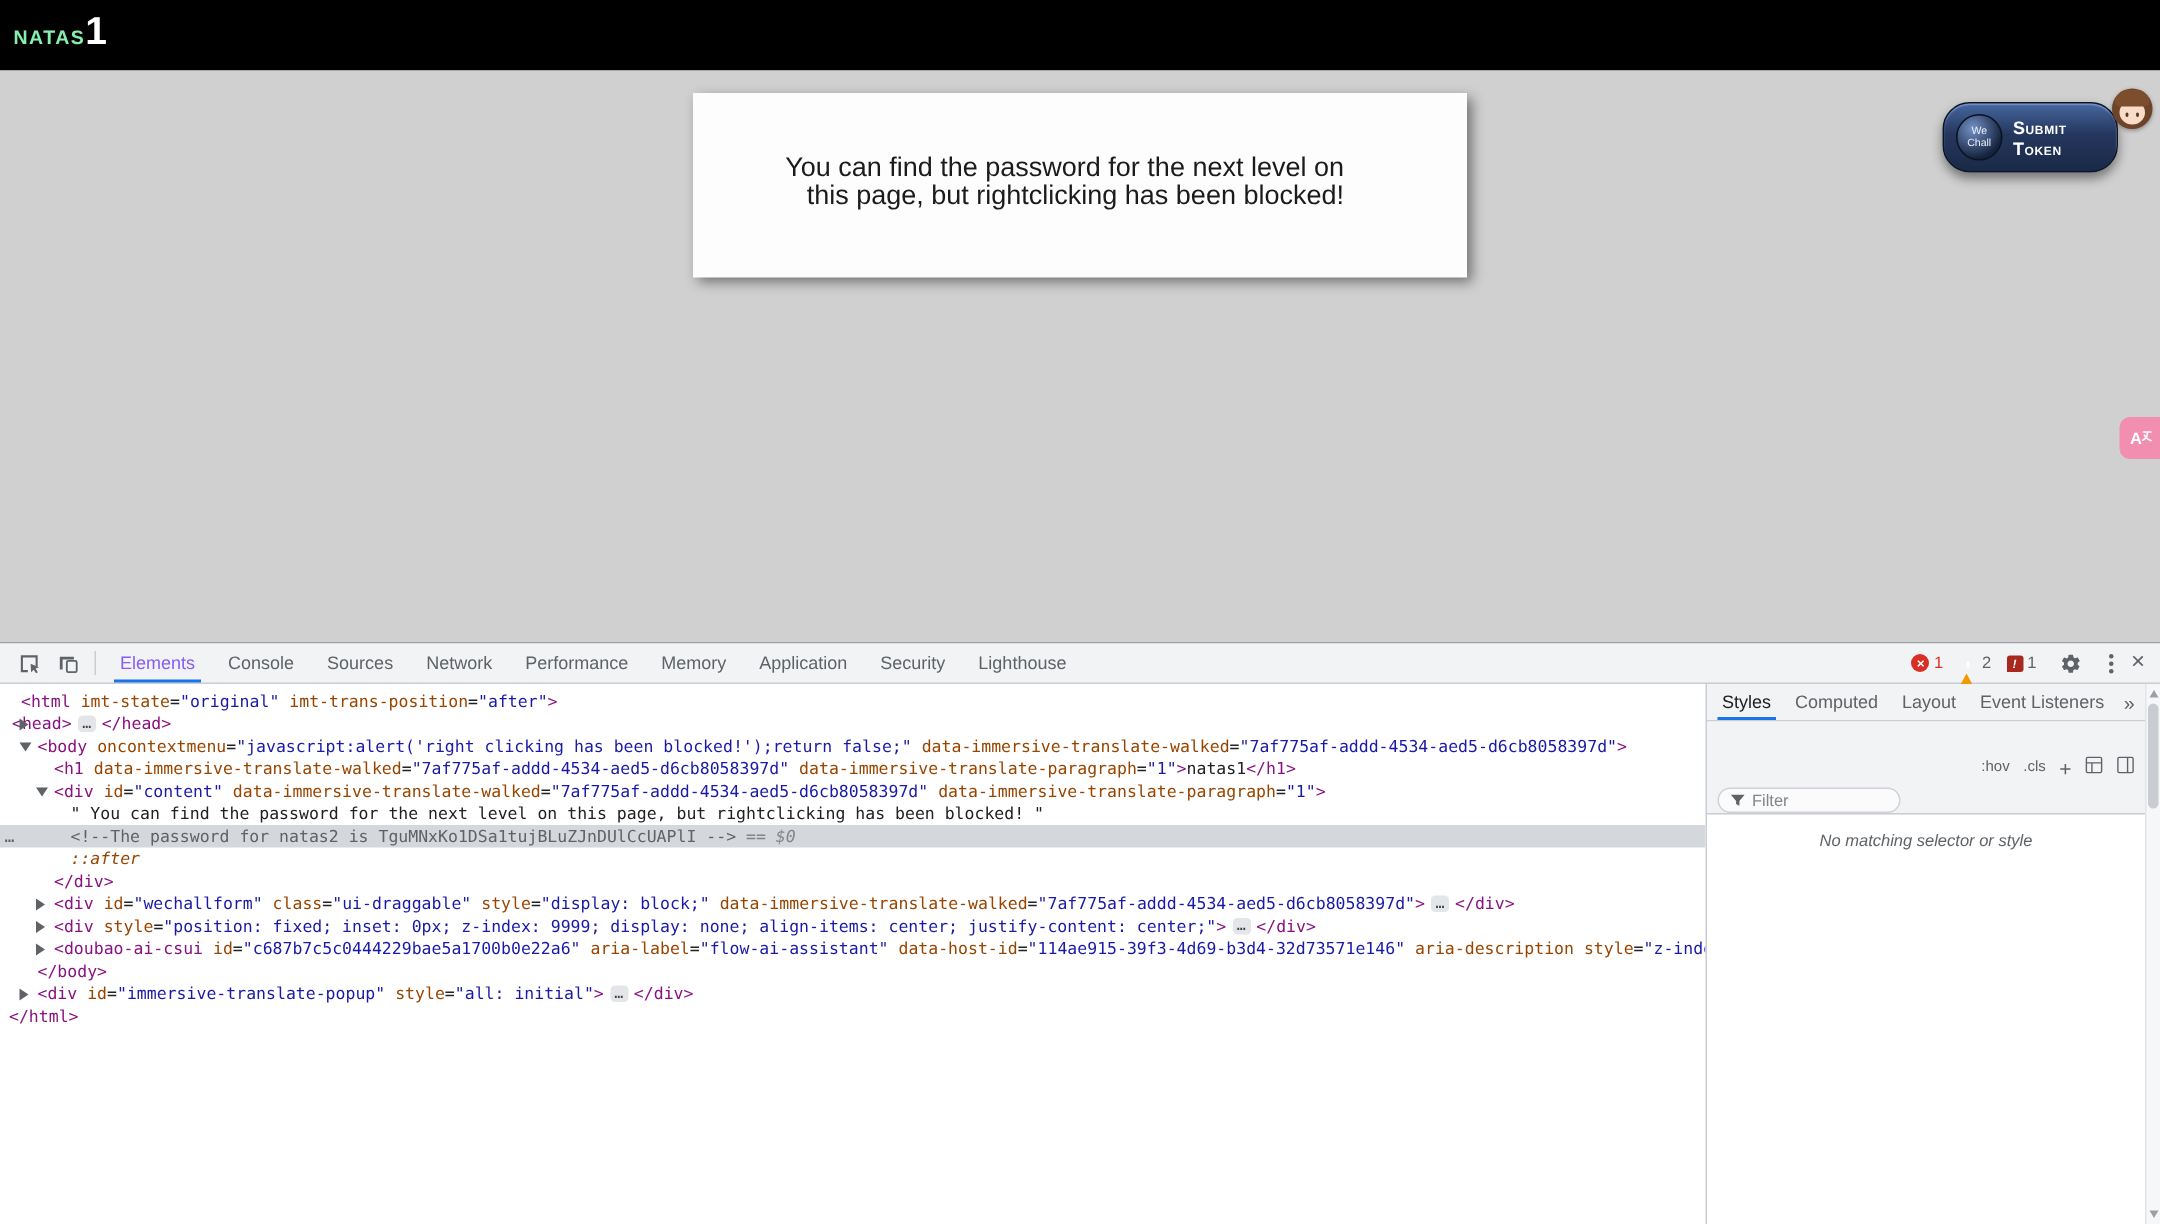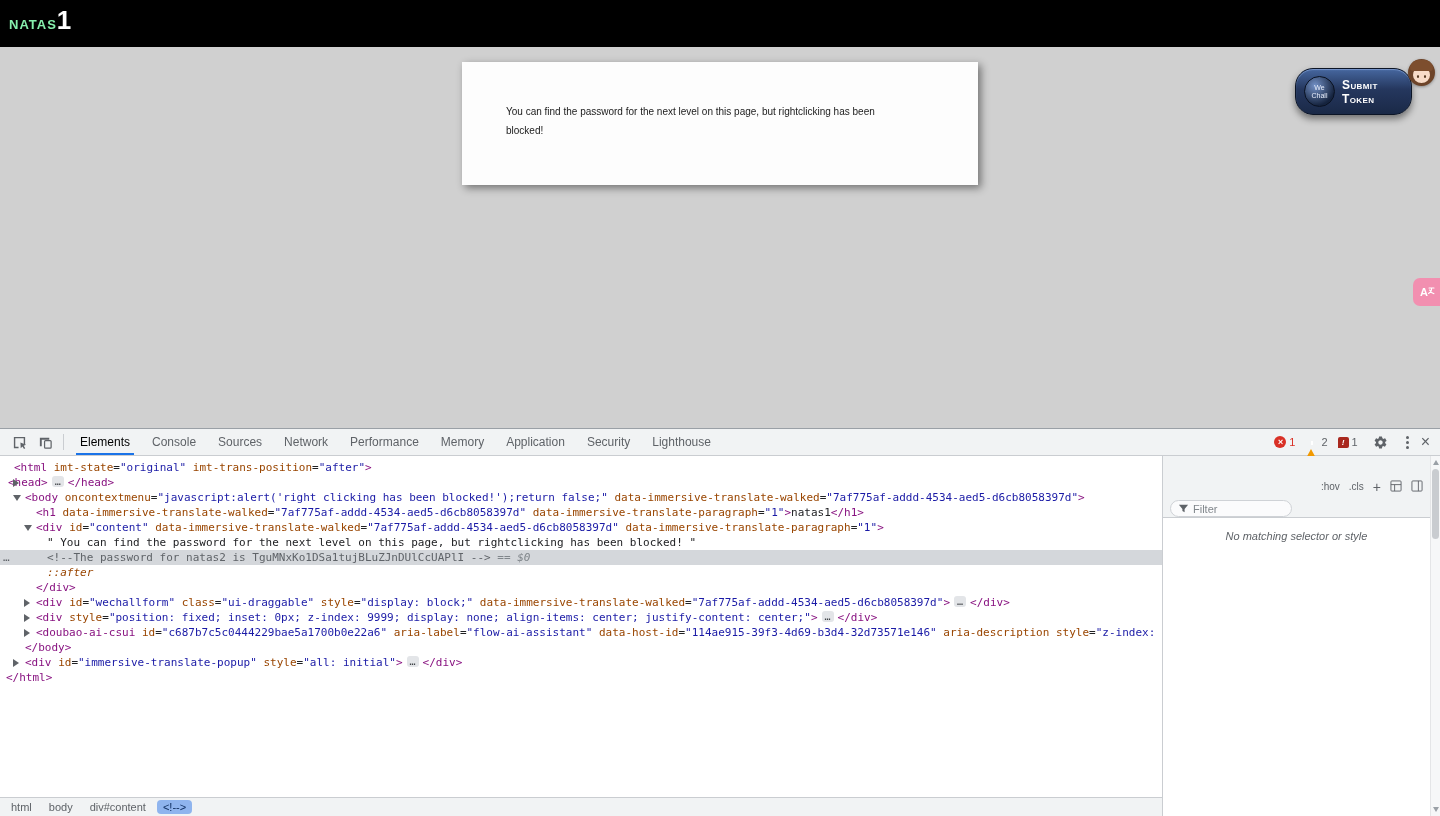--- a/index.html
+++ b/index.html
@@ -11,21 +11,21 @@
   
   .site{ position:absolute; inset:0 0 auto 0; height:428px; }
   .site-header{ height:47px; background:#000; display:flex; align-items:baseline; padding:10px 0 0 9px; }
   .site-header .t1{ color:#86efac; font-weight:bold; font-size:13px; letter-spacing:1px; text-transform:uppercase; }
   .site-header .t2{ color:#fff; font-weight:bold; font-size:26px; line-height:20px; }
   .site-body{ height:381px; background:#d0d0d0; position:relative; }
   .card{
     position:absolute; left:462px; top:15px; width:516px; height:123px;
     background:#fdfdfd; box-shadow:3px 3px 8px rgba(0,0,0,.45);
   }
-  .card p{ padding:40px 82px 0 44px; font-size:10px; line-height:19px; color:#1b1b1b; }
+  .card p{ padding:40px 82px 0 44px; font-size:18px; line-height:19px; color:#1b1b1b;text-align:right; }
   .wechall{
     position:absolute; top:21px; right:28px; width:117px; height:47px; border-radius:18px;
     background:linear-gradient(180deg,#46679f 0%,#25375e 45%,#1a2947 100%);
     border:1px solid #0c1526;
     box-shadow:0 4px 7px rgba(0,0,0,.45), inset 0 1px 1px rgba(160,190,240,.55);
     display:flex; align-items:center; padding:0 8px; gap:7px; cursor:pointer;
   }
   .wc-logo{
     width:31px; height:31px; border-radius:50%; flex:0 0 31px;
     background:radial-gradient(circle at 35% 30%, #7391c6, #15233e 72%);
@@ -47,21 +47,21 @@
   }
   
   .devtools{ position:absolute; left:0; top:428px; width:1440px; height:388px;
     border-top:1px solid #9aa0a6; background:#fff; display:flex; flex-direction:column; }
   .dt-toolbar{ flex:0 0 26px; background:#f1f3f4; border-bottom:1px solid #cacdd1;
     display:flex; align-items:center; padding:0 6px; }
   .icon-btn{ width:20px; height:20px; display:flex; align-items:center; justify-content:center; margin:0 3px; cursor:pointer; }
   .dt-sep{ width:1px; height:16px; background:#cacdd1; margin:0 5px; }
   .dt-tabs{ display:flex; height:26px; }
   .dt-tab{ padding:0 11px; font-size:12px; color:#5f6368; display:flex; align-items:center; cursor:pointer; position:relative; }
-  .dt-tab.active{ color:#000000; }
+  .dt-tab.active{ color:#8b5cf6; }
   .dt-tab.active::after{ content:""; position:absolute; left:7px; right:7px; bottom:0; height:2px; background:#1a73e8; }
   .dt-status{ margin-left:auto; display:flex; align-items:center; gap:10px; padding-right:4px; }
   .badge{ display:flex; align-items:center; gap:3px; font-size:11px; cursor:pointer; }
   .err-ic{ width:12px; height:12px; border-radius:50%; background:#d93025; color:#fff;
     font-size:9px; line-height:12px; text-align:center; font-weight:bold; }
   .err-ct{ color:#d93025; }
   .warn-wrap{ position:relative; width:13px; height:11px; }
   .warn-ic{ width:0; height:0; border-left:6.5px solid transparent; border-right:6.5px solid transparent; border-bottom:11px solid #f29900; }
   .warn-dot{ position:absolute; left:5.5px; top:4px; width:2px; height:4px; background:#fff; }
   .warn-ct{ color:#5f6368; }
@@ -223,29 +223,32 @@
             <div class="row sel" style="padding-left: 47px;"><span class="gutter">…</span><span class="tk-com">&lt;!--The password for natas2 is TguMNxKo1DSa1tujBLuZJnDUlCcUAPlI --&gt;</span><span class="tk-marker"> == $0</span></div>
             <div class="row" style="padding-left: 47px; font-style: italic;"><span class="tk-pseudo">::after</span></div>
             <div class="row" style="padding-left: 36px;"><span class="tk-tag">&lt;/div&gt;</span></div>
             <div class="row" style="padding-left: 36px;"><span class="arrow closed" style="left: 24px;"></span><span class="tk-tag">&lt;div </span><span class="tk-attr">id</span><span class="tk-eq">=</span><span class="tk-val">"wechallform"</span><span class="tk-attr"> class</span><span class="tk-eq">=</span><span class="tk-val">"ui-draggable"</span><span class="tk-attr"> style</span><span class="tk-eq">=</span><span class="tk-val">"display: block;"</span><span class="tk-attr"> data-immersive-translate-walked</span><span class="tk-eq">=</span><span class="tk-val">"7af775af-addd-4534-aed5-d6cb8058397d"</span><span class="tk-tag">&gt;</span><span class="ell">…</span><span class="tk-tag">&lt;/div&gt;</span></div>
             <div class="row" style="padding-left: 36px;"><span class="arrow closed" style="left: 24px;"></span><span class="tk-tag">&lt;div </span><span class="tk-attr">style</span><span class="tk-eq">=</span><span class="tk-val">"position: fixed; inset: 0px; z-index: 9999; display: none; align-items: center; justify-content: center;"</span><span class="tk-tag">&gt;</span><span class="ell">…</span><span class="tk-tag">&lt;/div&gt;</span></div>
             <div class="row" style="padding-left: 36px;"><span class="arrow closed" style="left: 24px;"></span><span class="tk-tag">&lt;doubao-ai-csui </span><span class="tk-attr">id</span><span class="tk-eq">=</span><span class="tk-val">"c687b7c5c0444229bae5a1700b0e22a6"</span><span class="tk-attr"> aria-label</span><span class="tk-eq">=</span><span class="tk-val">"flow-ai-assistant"</span><span class="tk-attr"> data-host-id</span><span class="tk-eq">=</span><span class="tk-val">"114ae915-39f3-4d69-b3d4-32d73571e146"</span><span class="tk-attr"> aria-description</span><span class="tk-attr"> style</span><span class="tk-eq">=</span><span class="tk-val">"z-index: unset;"</span></div>
             <div class="row" style="padding-left: 25px;"><span class="tk-tag">&lt;/body&gt;</span></div>
             <div class="row" style="padding-left: 25px;"><span class="arrow closed" style="left: 13px;"></span><span class="tk-tag">&lt;div </span><span class="tk-attr">id</span><span class="tk-eq">=</span><span class="tk-val">"immersive-translate-popup"</span><span class="tk-attr"> style</span><span class="tk-eq">=</span><span class="tk-val">"all: initial"</span><span class="tk-tag">&gt;</span><span class="ell">…</span><span class="tk-tag">&lt;/div&gt;</span></div>
             <div class="row" style="padding-left: 6px;"><span class="tk-tag">&lt;/html&gt;</span></div>
           </div>
-        <div class="dt-crumbs">
-            <span class="crumb">html</span>
-            <span class="crumb">body</span>
-            <span class="crumb">div#content</span>
-            <span class="crumb sel">&lt;!--&gt;</span>
-          </div>
       </div>
 
       <div class="dt-right">
+        <div class="sp-tabs">
+          <div class="sp-tablist">
+              <div class="sp-tab active">Styles</div>
+              <div class="sp-tab">Computed</div>
+              <div class="sp-tab">Layout</div>
+              <div class="sp-tab">Event Listeners</div>
+            </div>
+          <span class="sp-more">»</span>
+        </div>
         <div class="sp-filter">
           <div class="filter-box">
             <svg width="11" height="11" viewBox="0 0 12 12">
               <path d="M1 2h10L7.2 6.6V10L4.8 8.8V6.6z" fill="#5f6368"></path>
             </svg>
             <input type="text" placeholder="Filter" style="">
           </div>
           <div class="sp-controls">
             <span class="sp-ctl">:hov</span>
             <span class="sp-ctl">.cls</span>

